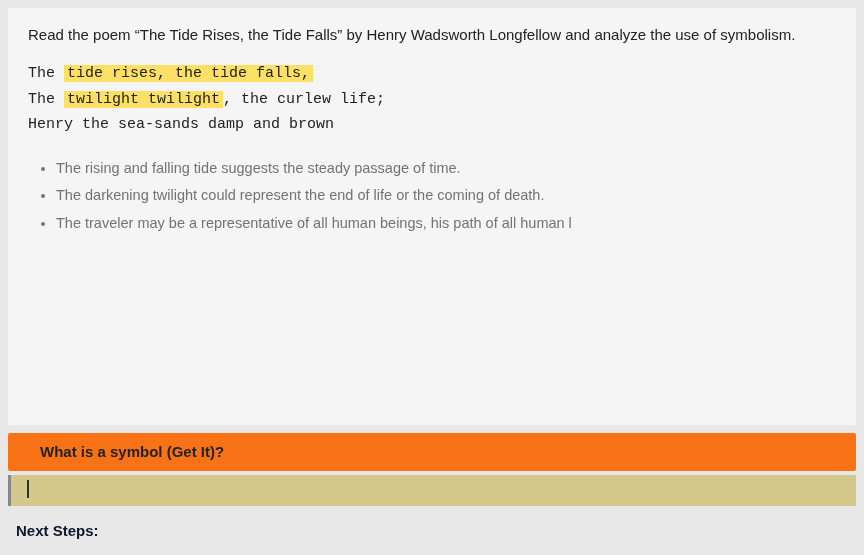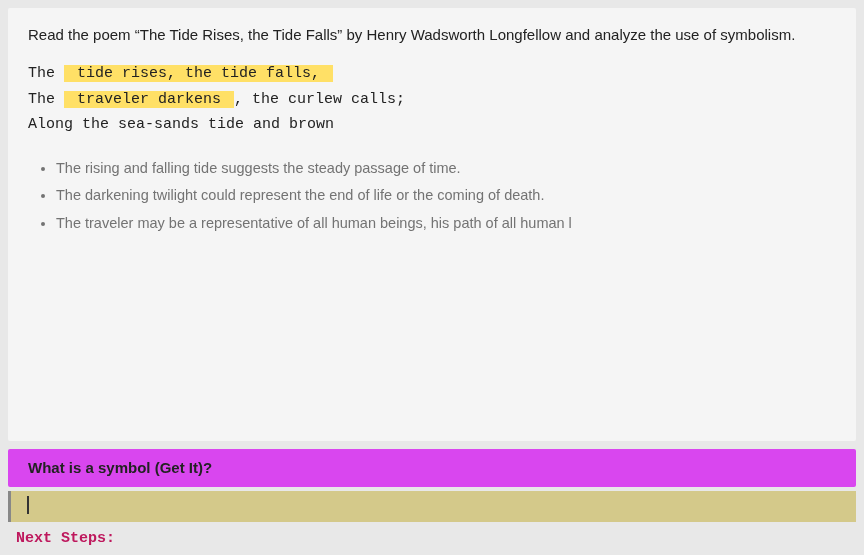--- a/index.html
+++ b/index.html
@@ -46,67 +46,66 @@
       margin-bottom: 20px;
       line-height: 1.7;
     }
 
     .poem-line {
       display: block;
     }
 
     .highlight {
       background-color: #ffe066;
-      padding: 0 13px;
+      padding: 0 3px;
     }
 
     .bullet-section {
       margin-bottom: 16px;
     }
 
     .bullet-section ul {
       list-style: disc;
       padding-left: 28px;
     }
 
     .bullet-section ul li {
       font-size: 14.5px;
       color: #737373;
       margin-bottom: 6px;
       line-height: 1.5;
     }
 
     .question-bar {
-      background-color: #d946ef;
-      padding: 10px 20px;
+      background-color: #f97316;
+      padding: 10px 32px;
       margin: 0 8px;
       border-radius: 2px;
       margin-bottom: 4px;
     }
 
     .question-bar .question-text {
       font-size: 15px;
       font-weight: bold;
       color: #222;
     }
 
     .input-bar {
       background-color: #d4c98a;
       margin: 0 8px;
       padding: 4px 16px 8px 16px;
       border-left: 3px solid #888;
       min-height: 24px;
     }
 
     .next-steps {
-      padding: 8px 16px;
+      padding: 16px 16px;
       font-size: 15px;
-      color: #be185d;
+      color: #0f172a;
       font-weight: bold;
-      font-family: Liberation Mono, monospace;
     }
 
     .cursor-line {
       border-left: 2px solid #333;
       height: 18px;
       display: inline-block;
       vertical-align: middle;
     }
   </style>
 </head>
@@ -120,25 +119,25 @@
       <span>Read the poem “The Tide Rises, the Tide Falls” by Henry Wadsworth Longfellow and analyze the use of symbolism.</span>
     </div>
 
     <div class="poem-section">
 
       <span class="poem-line">
         <span>The </span><span class="highlight">tide rises, the tide falls,</span>
       </span>
 
       <span class="poem-line">
-        <span>The </span><span class="highlight">traveler darkens</span><span>, the curlew calls;</span>
+        <span>The </span><span class="highlight">twilight twilight</span><span>, the curlew life;</span>
       </span>
 
       <span class="poem-line">
-        <span>Along the sea-sands tide and brown</span>
+        <span>Henry the sea-sands damp and brown</span>
       </span>
 
 
     </div>
 
     <div class="bullet-section">
       <ul>
         <li>
           <span>The rising and falling tide suggests the steady passage of time.</span>
         </li>

